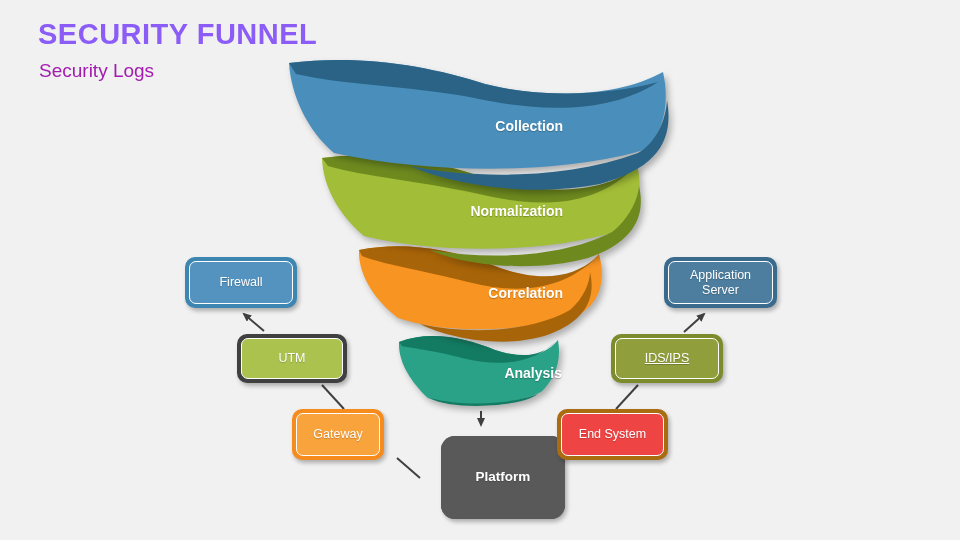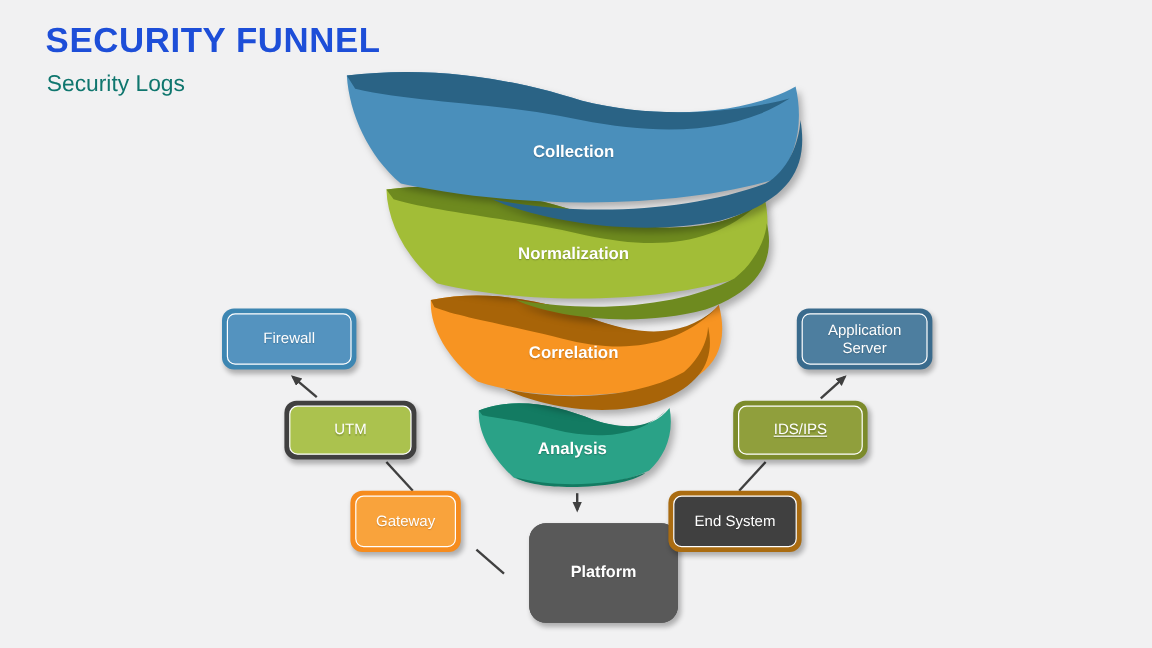--- a/index.html
+++ b/index.html
@@ -3,30 +3,30 @@
 <meta charset="utf-8">
 <style>
   html,body{margin:0;padding:0;}
   body{
     width:960px;height:540px;position:relative;overflow:hidden;
     background:#f1f1f2;
     font-family:"Liberation Sans", sans-serif;
   }
   .title{
     position:absolute;left:38px;top:18px;
-    font-size:29px;font-weight:bold;color:#1d4ed8;letter-spacing:.5px;
+    font-size:29px;font-weight:bold;color:#8b5cf6;letter-spacing:.5px;
   }
   .subtitle{
     position:absolute;left:39px;top:60px;
-    font-size:19px;font-weight:400;color:#0f766e;
+    font-size:19px;font-weight:400;color:#a21caf;
   }
   svg.diagram{position:absolute;left:0;top:0;}
   .layer{filter:drop-shadow(3px 4px 3px rgba(0,0,0,0.28));}
   .funnel-label{
-    position:absolute;width:170px;text-align:center;
+    position:absolute;width:170px;text-align:right;
     color:#ffffff;font-size:14px;font-weight:600;
     text-shadow:0 1px 1px rgba(0,0,0,0.25);
     pointer-events:none;
   }
   .node{
     position:absolute;border-radius:10px;padding:4px;
     box-shadow:2px 3px 4px rgba(0,0,0,0.28);
     box-sizing:border-box;
   }
   .node-inner{
@@ -127,21 +127,21 @@
   </div>
 </div>
 
 <div class="node platform" style="left: 417px; top: 436px; width: 124px; height: 83px; background-color: rgb(74, 74, 74);">
   <div class="node-inner" style="background-color: rgb(89, 89, 89);">
     <span>Platform</span>
   </div>
 </div>
 
 <div class="node" style="left: 557px; top: 409px; width: 111px; height: 51px; background-color: rgb(170, 108, 17);">
-  <div class="node-inner" style="background-color: #404040;">
+  <div class="node-inner" style="background-color: #ef4444;">
     <span>End System</span>
   </div>
 </div>
 
 <div class="node" style="left: 611px; top: 334px; width: 112px; height: 49px; background-color: rgb(124, 139, 43);">
   <div class="node-inner" style="background-color: rgb(144, 159, 60); text-decoration: underline;">
     <span>IDS/IPS</span>
   </div>
 </div>
 

